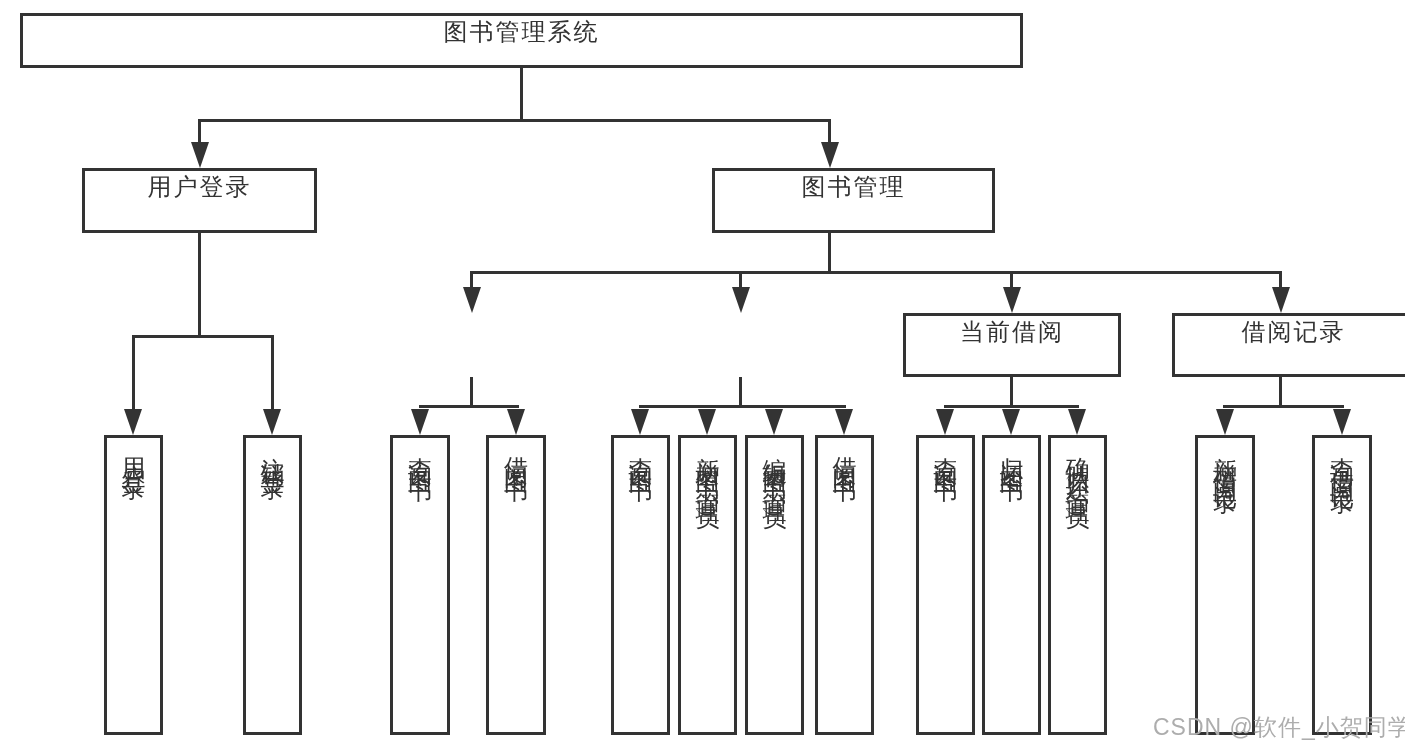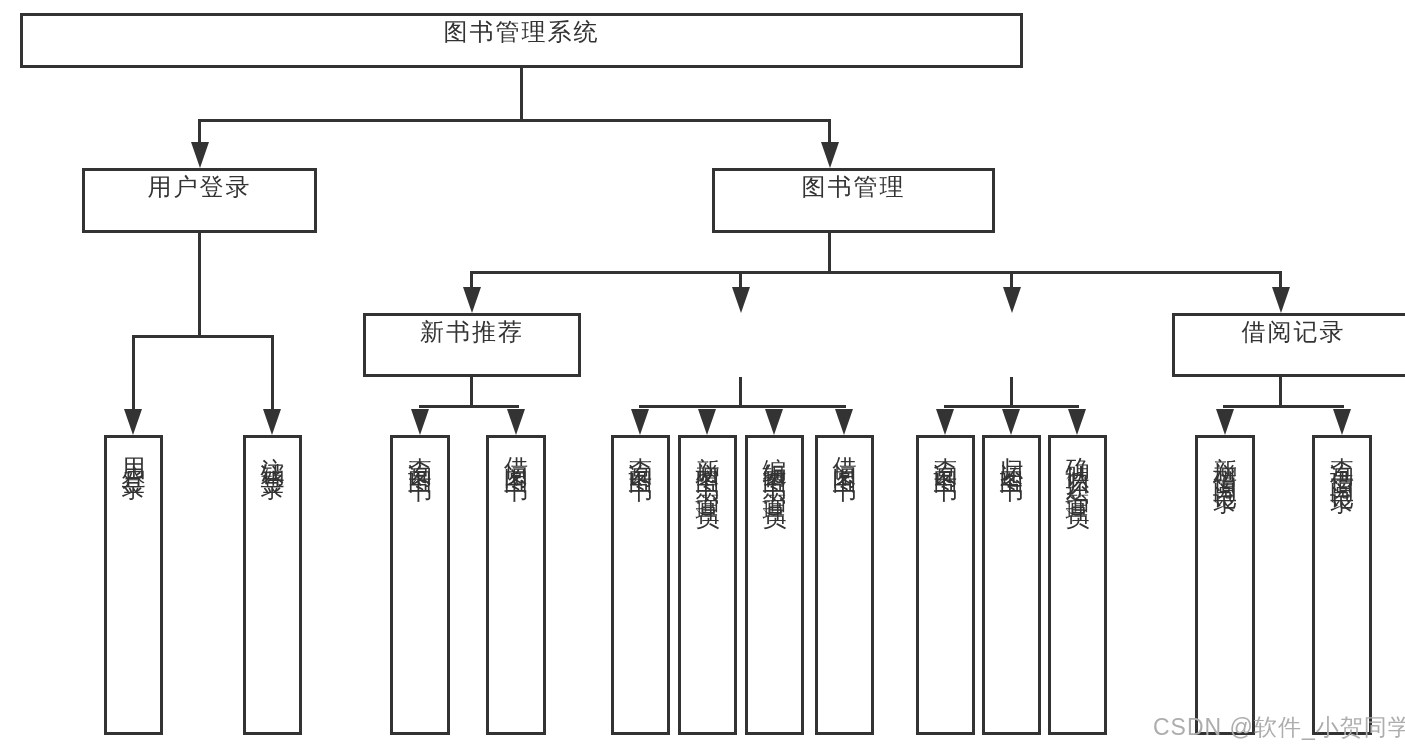--- a/index.html
+++ b/index.html
@@ -107,22 +107,22 @@
   <div class="hline" style="left:470px;top:271px;width:812px"></div>
   <div class="vline" style="left:470px;top:271px;height:20px"></div>
   <div class="arrow" style="left:463px;top:287px"></div>
   <div class="vline" style="left:739px;top:271px;height:20px"></div>
   <div class="arrow" style="left:732px;top:287px"></div>
   <div class="vline" style="left:1010px;top:271px;height:20px"></div>
   <div class="arrow" style="left:1003px;top:287px"></div>
   <div class="vline" style="left:1279px;top:271px;height:20px"></div>
   <div class="arrow" style="left:1272px;top:287px"></div>
 
-  <div class="box" style="left:363px;top:313px;width:218px;height:64px">
-    <span class="hlabel">新书推荐</span>
+  <div class="box" style="left:903px;top:313px;width:218px;height:64px">
+    <span class="hlabel">当前借阅</span>
   </div>
   <div class="box" style="left:1172px;top:313px;width:243px;height:64px">
     <span class="hlabel">借阅记录</span>
   </div>
 
   <div class="vline" style="left:470px;top:377px;height:31px"></div>
   <div class="hline" style="left:419px;top:405px;width:100px"></div>
   <div class="arrow" style="left:411px;top:409px"></div>
   <div class="arrow" style="left:507px;top:409px"></div>
 

